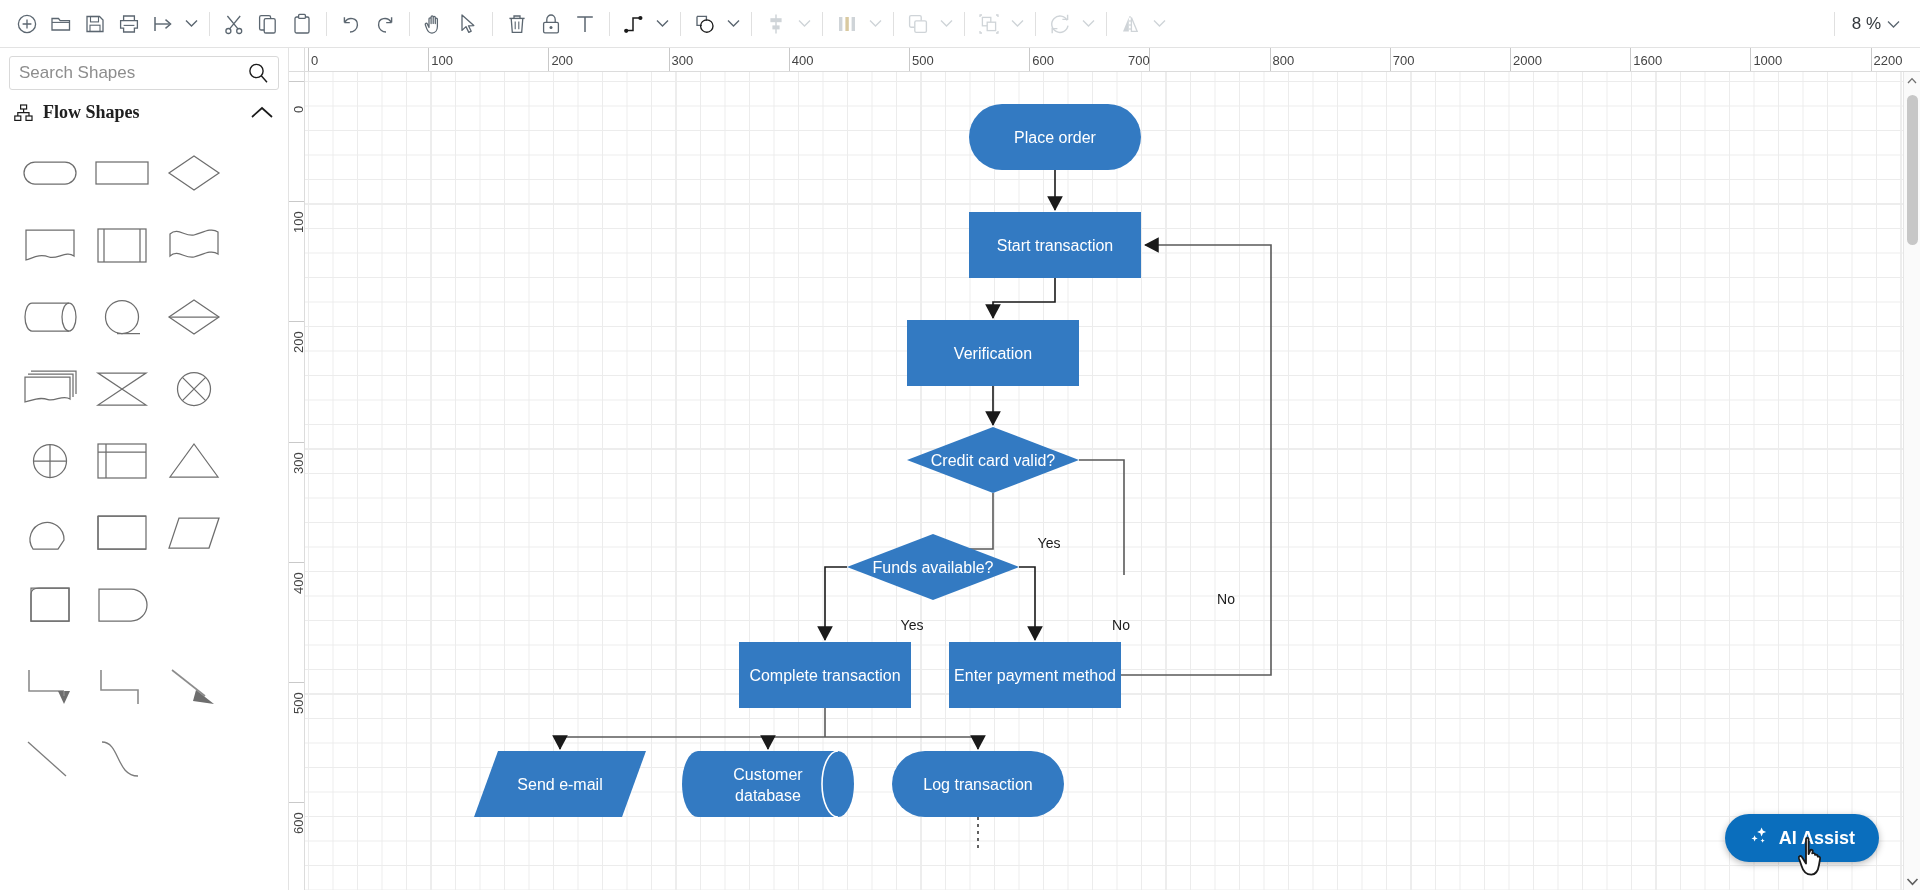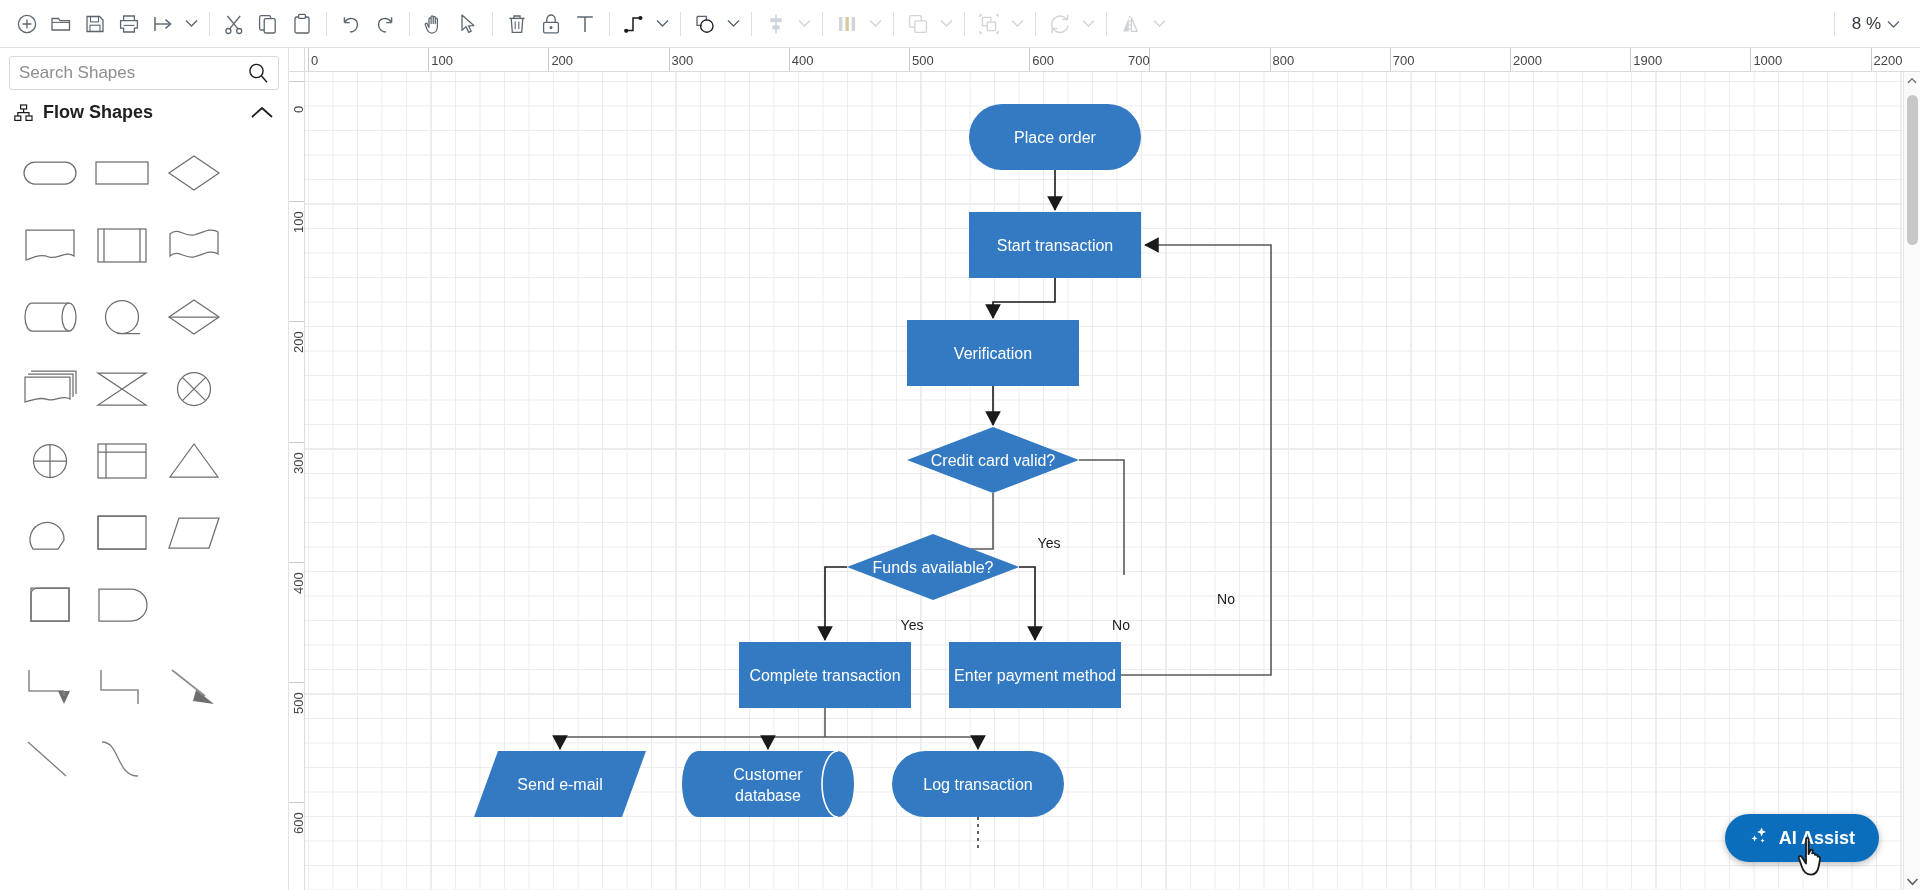--- a/index.html
+++ b/index.html
@@ -64,20 +64,21 @@
     color: #333;
   }
   .search-box input::placeholder { color: #8d8d8d; }
   .search-ic { color: #1b1b1b; display: flex; cursor: pointer; }
 
   .section-head {
     display: flex; align-items: center;
     padding: 6px 14px 6px 14px;
     cursor: pointer;
     gap: 10px;
+    font-family: Liberation Serif, serif;
   }
   .section-head .sh-title {
     font-size: 18px; font-weight: bold; color: #202020; flex: 1;
   }
   .section-head .sh-ic { color: #1b1b1b; display: flex; }
   .section-head .sh-caret { color: #1b1b1b; display: flex; }
 
   .shape-grid {
     display: flex; flex-wrap: wrap;
     padding: 8px 10px 4px 14px;
@@ -650,21 +651,21 @@
             <div class="tlab" style="left: 724.2px;">600</div>
             <div class="tick" style="left: 844.4px;"></div>
             <div class="tlab" style="left: 820px;">700</div>
             <div class="tick" style="left: 964.6px;"></div>
             <div class="tlab" style="left: 964.6px; text-align: center;">800</div>
             <div class="tick" style="left: 1084.8px;"></div>
             <div class="tlab" style="left: 1084.8px;">700</div>
             <div class="tick" style="left: 1205px;"></div>
             <div class="tlab" style="left: 1205px;">2000</div>
             <div class="tick" style="left: 1325.2px;"></div>
-            <div class="tlab" style="left: 1325.2px;">1900</div>
+            <div class="tlab" style="left: 1325.2px;">1600</div>
             <div class="tick" style="left: 1445.4px;"></div>
             <div class="tlab" style="left: 1445.4px;">1000</div>
             <div class="tick" style="left: 1565.6px;"></div>
             <div class="tlab" style="left: 1565.6px;">2200</div>
           </div>
         <div style="width:17px;min-width:17px;border-bottom:1px solid #dcdcdc;"></div>
       </div>
 
       <div class="canvas-row">
         <div class="vruler" id="vruler">

